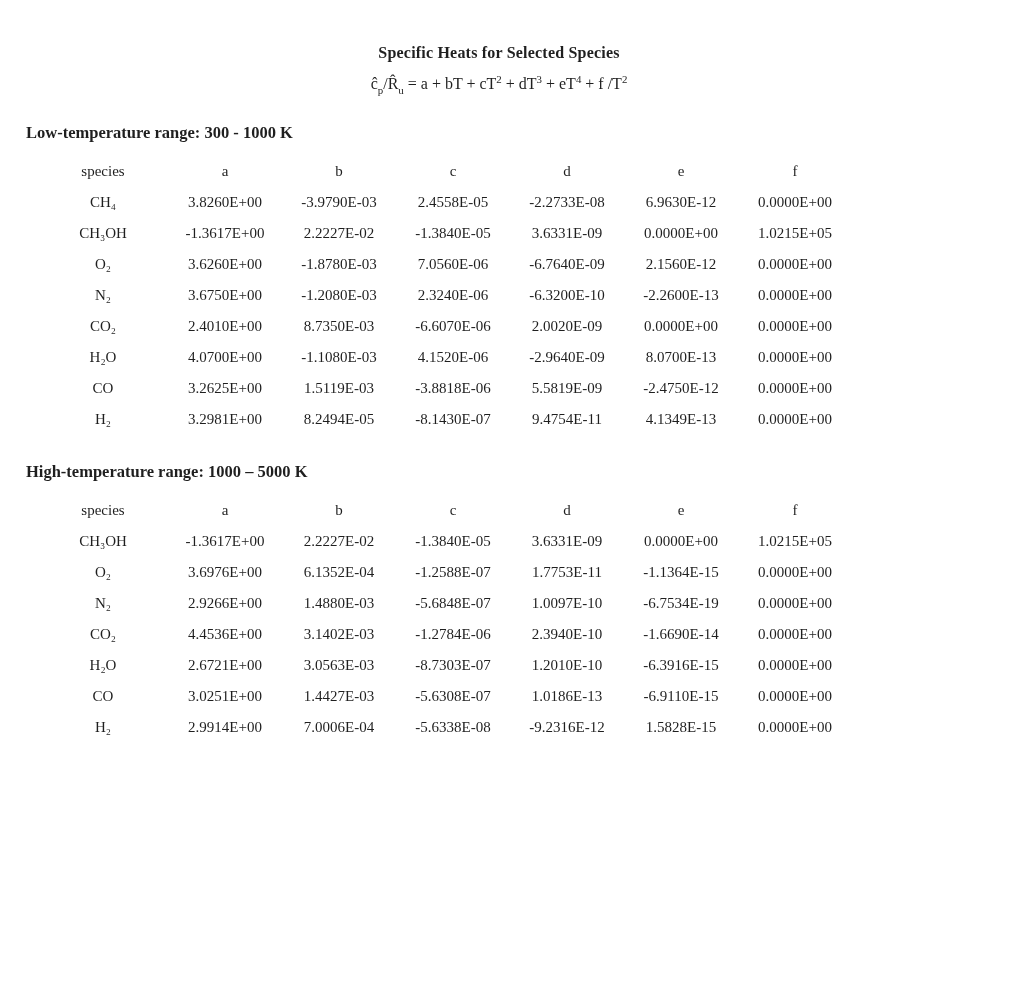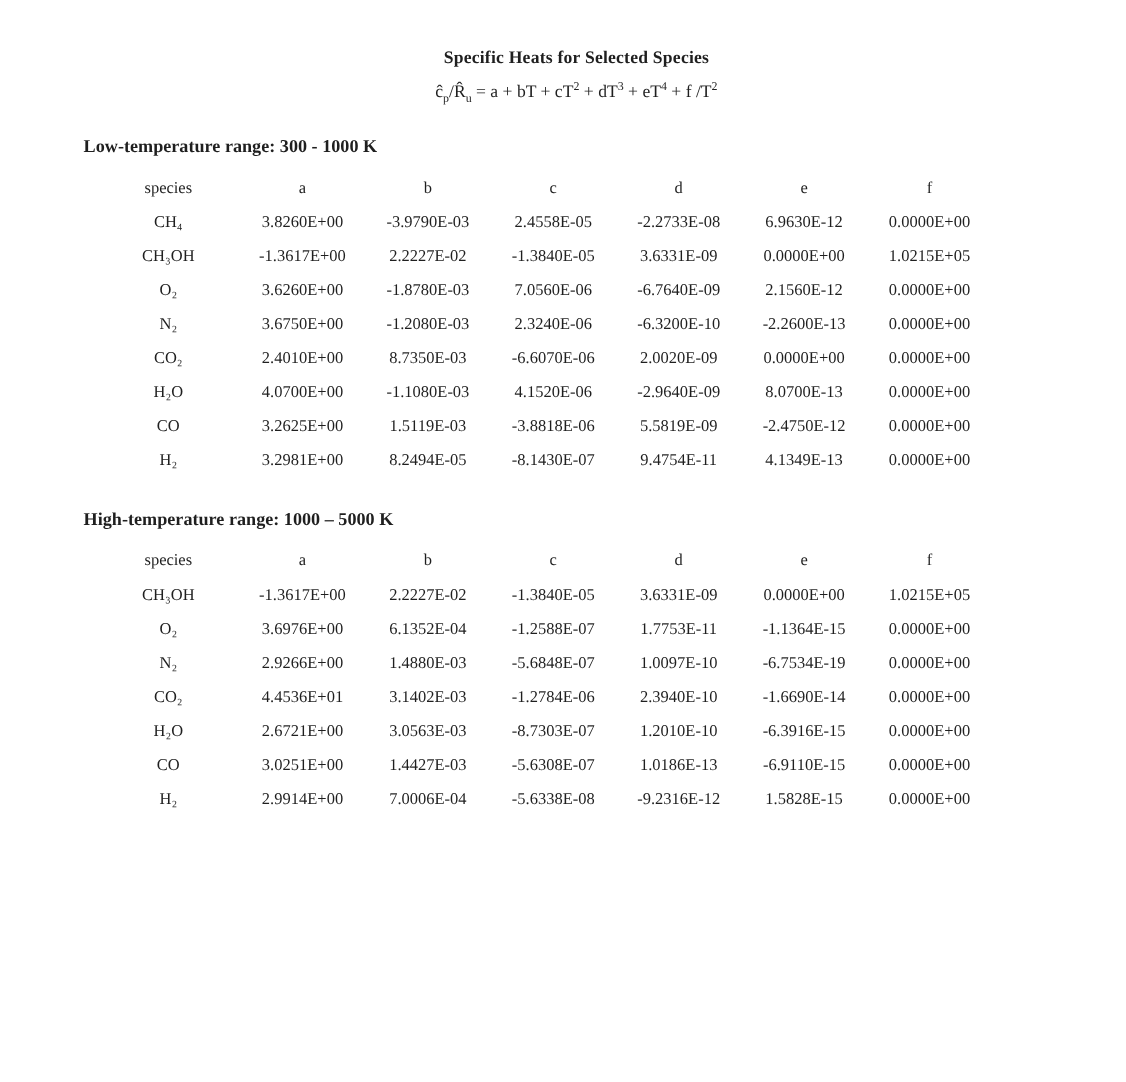--- a/index.html
+++ b/index.html
@@ -10,21 +10,21 @@
   body {
     width: 1024px;
     height: 984px;
     overflow: hidden;
     font-family: "Liberation Serif", "DejaVu Serif", serif;
     color: #1f1f1f;
   }
   .page {
     box-sizing: border-box;
     width: 100%;
-    padding: 44px 52px 0 76px;
+    padding: 44px 52px 0 26px;
   }
   .title {
     margin: 0;
     text-align: center;
     font-size: 16px;
     font-weight: bold;
     letter-spacing: 0.2px;
   }
   .formula {
     margin-top: 11px;
@@ -212,21 +212,21 @@
           <td>N₂</td>
           <td>2.9266E+00</td>
           <td>1.4880E-03</td>
           <td>-5.6848E-07</td>
           <td>1.0097E-10</td>
           <td>-6.7534E-19</td>
           <td>0.0000E+00</td>
         </tr>
         <tr>
           <td>CO₂</td>
-          <td>4.4536E+01</td>
+          <td>4.4536E+00</td>
           <td>3.1402E-03</td>
           <td>-1.2784E-06</td>
           <td>2.3940E-10</td>
           <td>-1.6690E-14</td>
           <td>0.0000E+00</td>
         </tr>
         <tr>
           <td>H₂O</td>
           <td>2.6721E+00</td>
           <td>3.0563E-03</td>

